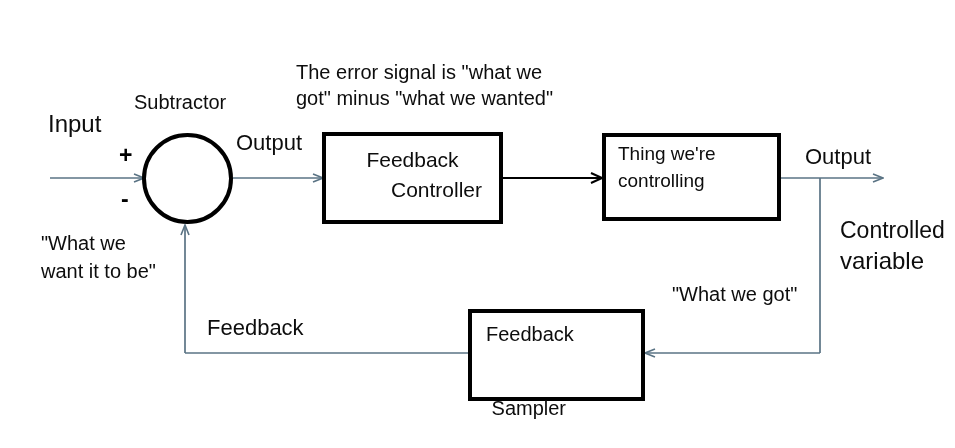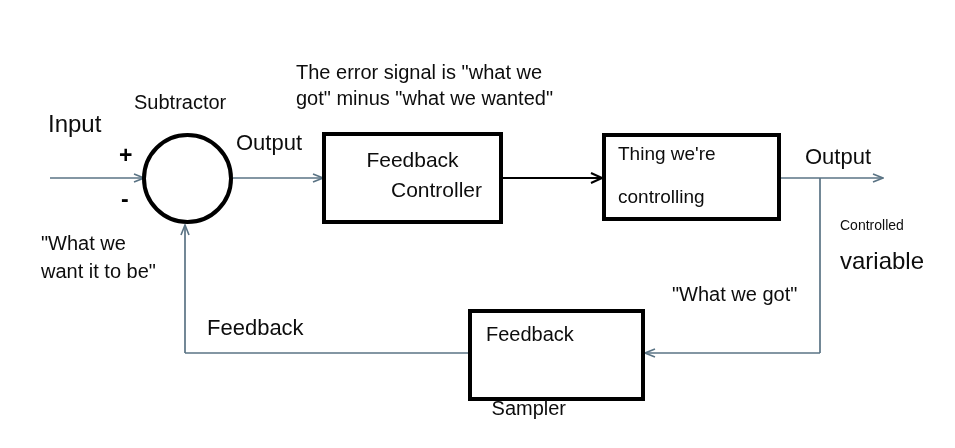--- a/index.html
+++ b/index.html
@@ -99,37 +99,37 @@
   <div class="sign" style="left:119px; top:144px; font-size:23px;">+</div>
   <div class="sign" style="left:121px; top:188px; font-size:23px;">-</div>
 
   <div class="node-box" style="left:322px; top:132px; width:181px; height:92px;">
     <div class="box-text" style="left:0; top:11px; width:173px; text-align:center; font-size:21px;">Feedback</div>
     <div class="box-text" style="left:8px; top:41px; width:173px; text-align:center; font-size:21px;margin-left:16px;">Controller</div>
   </div>
 
   <div class="node-box" style="left:602px; top:133px; width:179px; height:88px;">
     <div class="box-text" style="left:12px; top:5px; font-size:19px;">Thing we're</div>
-    <div class="box-text" style="left:12px; top:32px; font-size:19px;margin-top:16px;">controlling</div>
+    <div class="box-text" style="left:12px; top:32px; font-size:19px;">controlling</div>
   </div>
 
   <div class="node-box" style="left:468px; top:309px; width:177px; height:92px;">
     <div class="box-text" style="left:14px; top:9px; font-size:20px;">Feedback</div>
     <div class="box-text" style="left:14px; top:39px; font-size:20px;margin-top:44px;"> Sampler</div>
   </div>
 
   <div class="lbl" style="left:48px; top:108px; font-size:24px;">Input</div>
 
   <div class="lbl" style="left:134px; top:89px; font-size:20px;">Subtractor</div>
 
   <div class="lbl" style="left:236px; top:129px; font-size:22px;">Output</div>
 
   <div class="lbl" style="left:805px; top:127px; font-size:22px;margin-top:16px;">Output</div>
 
-  <div class="lbl" style="left:840px; top:216px; font-size:14px;">Controlled</div>
+  <div class="lbl" style="left:840px; top:216px; font-size:23px;">Controlled</div>
   <div class="lbl" style="left:840px; top:245px; font-size:24px;">variable</div>
 
   <div class="lbl" style="left:207px; top:314px; font-size:22px;">Feedback</div>
 
   <div class="lbl" style="left:41px; top:230px; font-size:20px;">"What we</div>
   <div class="lbl" style="left:41px; top:258px; font-size:20px;">want it to be"</div>
 
   <div class="lbl" style="left:672px; top:281px; font-size:20px;">"What we got"</div>
 
   <div class="lbl" style="left:296px; top:59px; font-size:20px;">The error signal is "what we</div>

